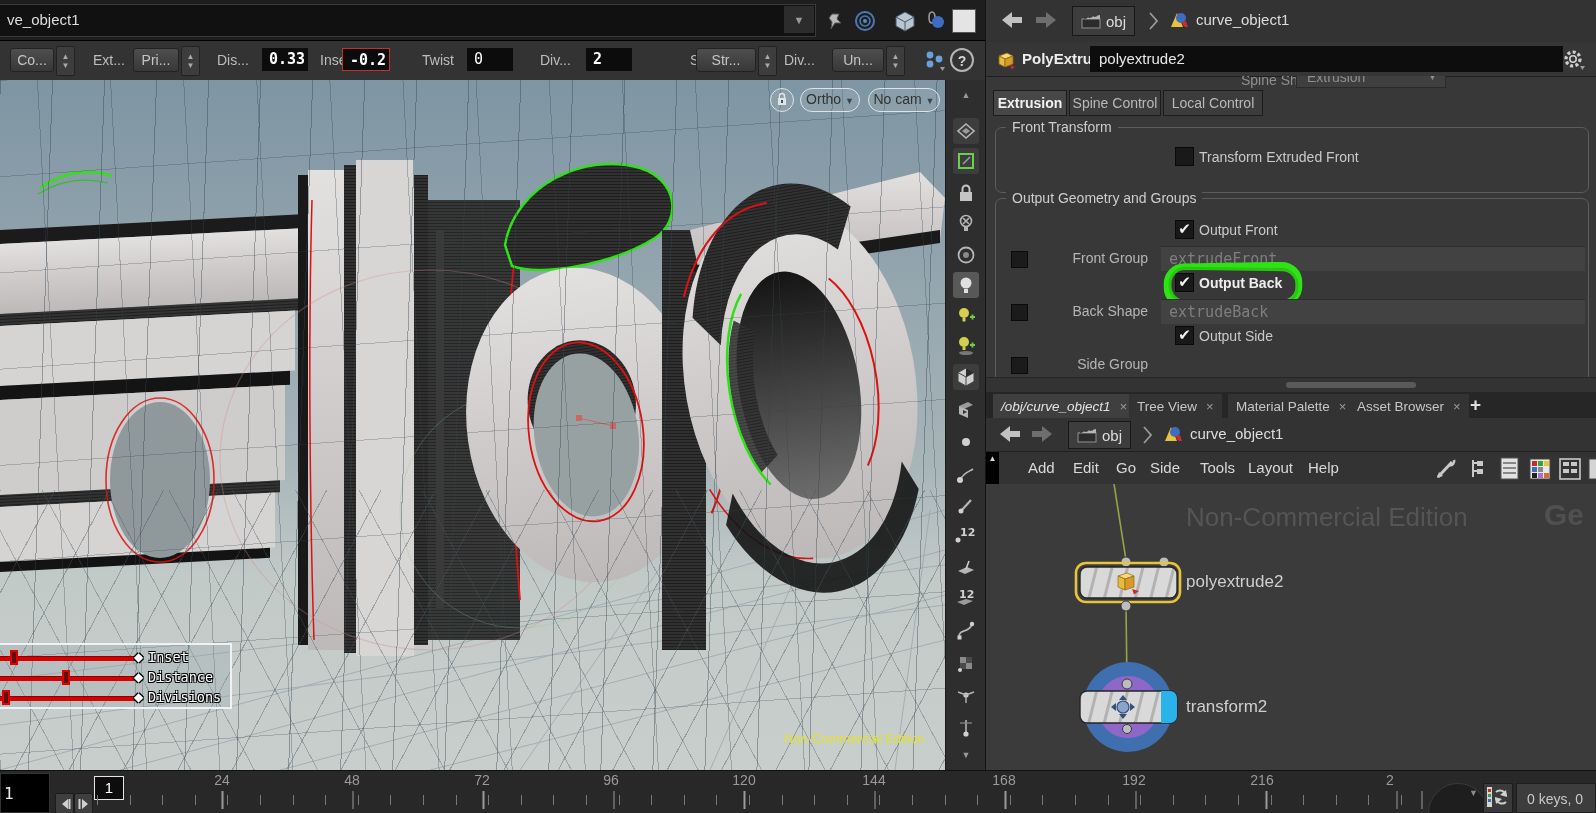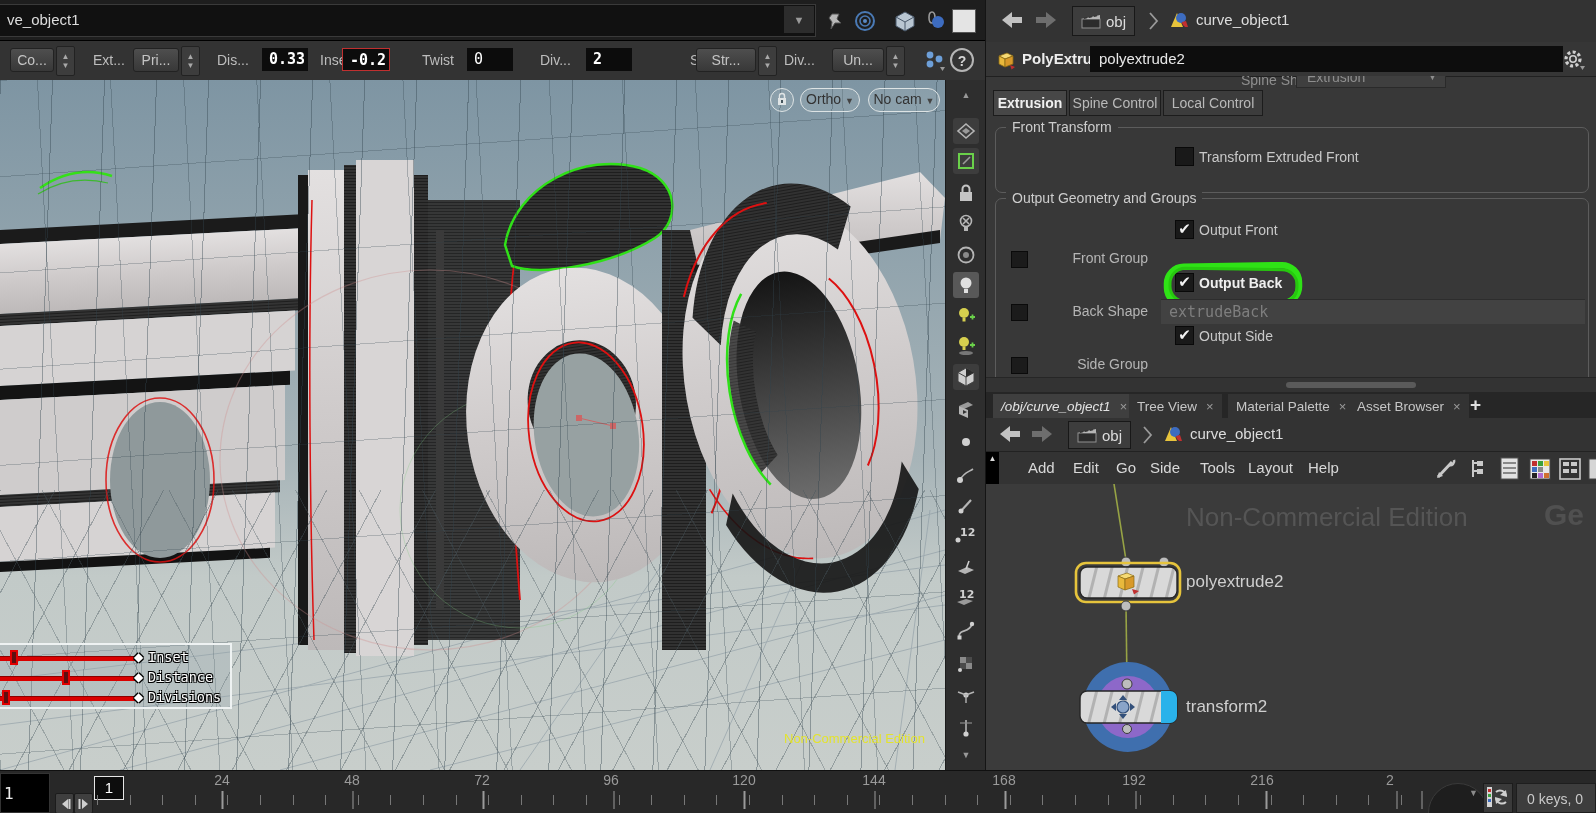--- a/index.html
+++ b/index.html
@@ -541,20 +541,21 @@
     <span class="plabel" style="left:213px;top:149px;">Transform Extruded Front</span>
 
     <div class="groupbox" style="left:9px;top:198px;width:592px;height:200px;"></div>
     <span class="grouptitle" style="left:20px;top:190px;">Output Geometry and Groups</span>
 
     <div class="chk" style="left:189px;top:220px;">✔</div>
     <span class="plabel" style="left:213px;top:222px;">Output Front</span>
 
     <div class="minichk" style="left:25px;top:251px;"></div>
     <span class="flabel" style="left:45px;top:250px;">Front Group</span>
+    <div class="pfield" style="top:246px;">extrudeFront</div>
 
     <div class="chk" style="left:189px;top:273px;">✔</div>
     <span class="plabel" style="left:213px;top:275px;font-weight:bold;color:#efefef;">Output Back</span>
     <svg class="abs" style="left:175px;top:260px;" width="150" height="50">
       <rect x="6" y="6" width="132" height="38" rx="17" fill="none" stroke="#2fe216" stroke-width="6.5" transform="rotate(-1 72 25)"></rect>
       <rect x="9" y="9" width="127" height="33" rx="15" fill="none" stroke="#27c80f" stroke-width="3" transform="rotate(0.8 72 25)"></rect>
     </svg>
 
     <div class="minichk" style="left:25px;top:304px;"></div>
     <span class="flabel" style="left:45px;top:303px;">Back Shape</span>

